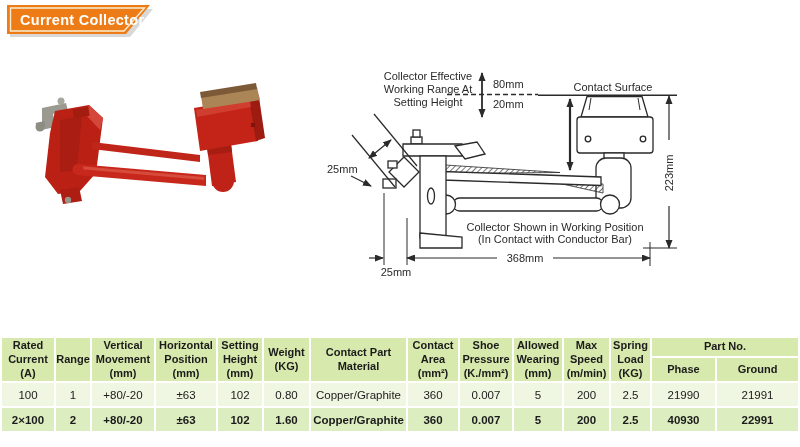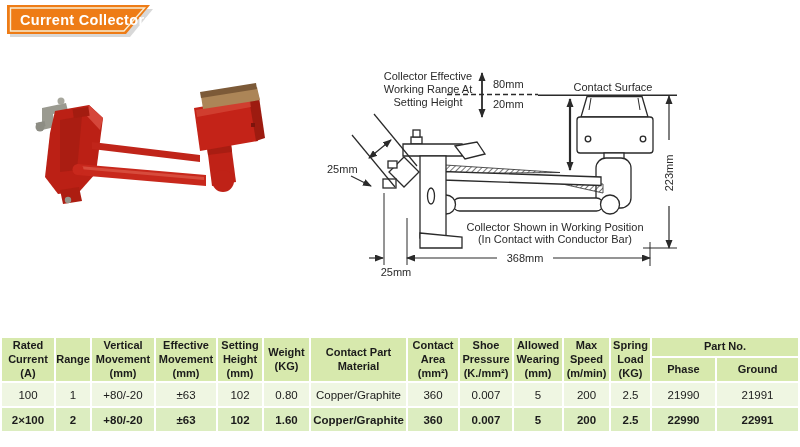--- a/index.html
+++ b/index.html
@@ -196,21 +196,21 @@
       <col style="width:45px">
       <col style="width:39px">
     <col style="width:63px">
       <col>
   </colgroup>
   <thead>
     <tr>
       <th rowspan="2">Rated Current (A)</th>
       <th rowspan="2">Range</th>
       <th rowspan="2">Vertical Movement (mm)</th>
-      <th rowspan="2">Effective Movement (mm)</th>
+      <th rowspan="2">Horizontal Position (mm)</th>
       <th rowspan="2">Setting Height (mm)</th>
       <th rowspan="2">Weight (KG)</th>
       <th rowspan="2">Contact Part Material</th>
       <th rowspan="2">Contact Area (mm²)</th>
       <th rowspan="2">Shoe Pressure (K./mm²)</th>
       <th rowspan="2">Allowed Wearing (mm)</th>
       <th rowspan="2">Max Speed (m/min)</th>
       <th rowspan="2">Spring Load (KG)</th>
       <th colspan="2">Part No.</th>
     </tr>
@@ -242,17 +242,17 @@
       <td>+80/-20</td>
       <td>±63</td>
       <td>102</td>
       <td>1.60</td>
       <td>Copper/Graphite</td>
       <td>360</td>
       <td>0.007</td>
       <td>5</td>
       <td>200</td>
       <td>2.5</td>
-      <td>22990</td>
+      <td>40930</td>
       <td>22991</td>
     </tr>
   </tbody>
 </table>
 
 </body></html>

